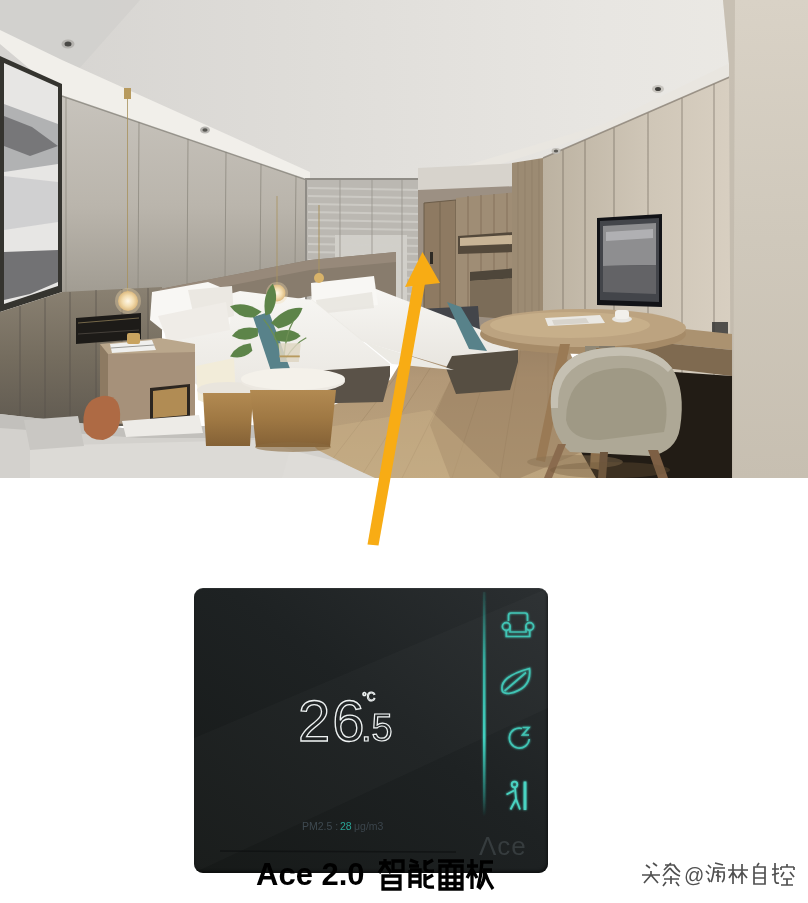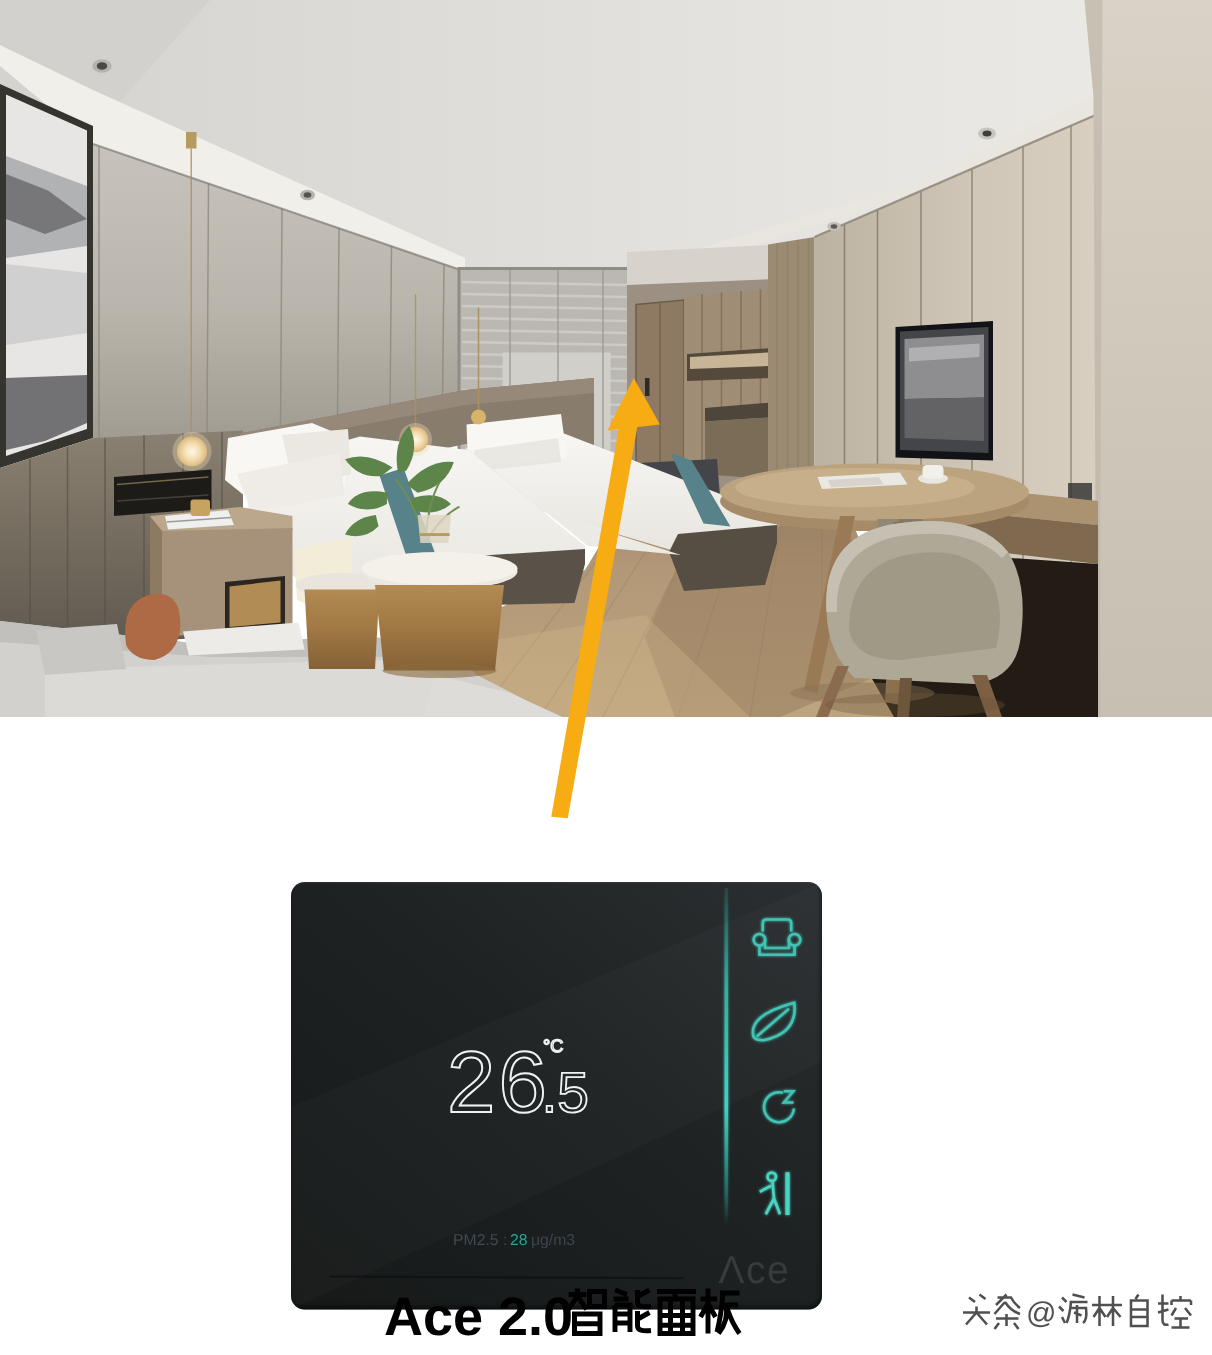--- a/index.html
+++ b/index.html
@@ -399,21 +399,21 @@
     <circle cx="320.5" cy="196.5" r="2.8"></circle>
     <path d="M321,199.5 L322,211"></path>
     <path d="M320,202.5 L312.5,206.5"></path>
     <path d="M322,211 L316.5,221.5"></path>
     <path d="M322,211 L326,221.5"></path>
     <path d="M331,193.5 L331,222" stroke-width="2.8"></path>
   </g>
 </svg>
 </div>
 
-<div class="abs" style="left:256px;top:857px;height:34px;font-size:36px;font-weight:bold;color:#000;letter-spacing:0px;">Ace 2.0&nbsp;</div>
+<div class="abs" style="left:256px;top:857px;height:34px;font-size:31px;font-weight:bold;color:#000;letter-spacing:0px;">Ace 2.0&nbsp;</div>
 
 <svg class="abs" style="left:377px;top:858px;" width="118" height="34" viewBox="0 0 118 34">
   <g stroke="#000" stroke-width="3.3" fill="none" stroke-linecap="butt">
 
     <g>
       <path d="M2,5 h12 M8,1 v5 M8,6 L2,15 M8,6 L14,15"></path>
       <path d="M16,3 h10 v10 h-10 z"></path>
       <path d="M6,18 h17 v13 h-17 z M6,24.5 h17"></path>
     </g>
 

